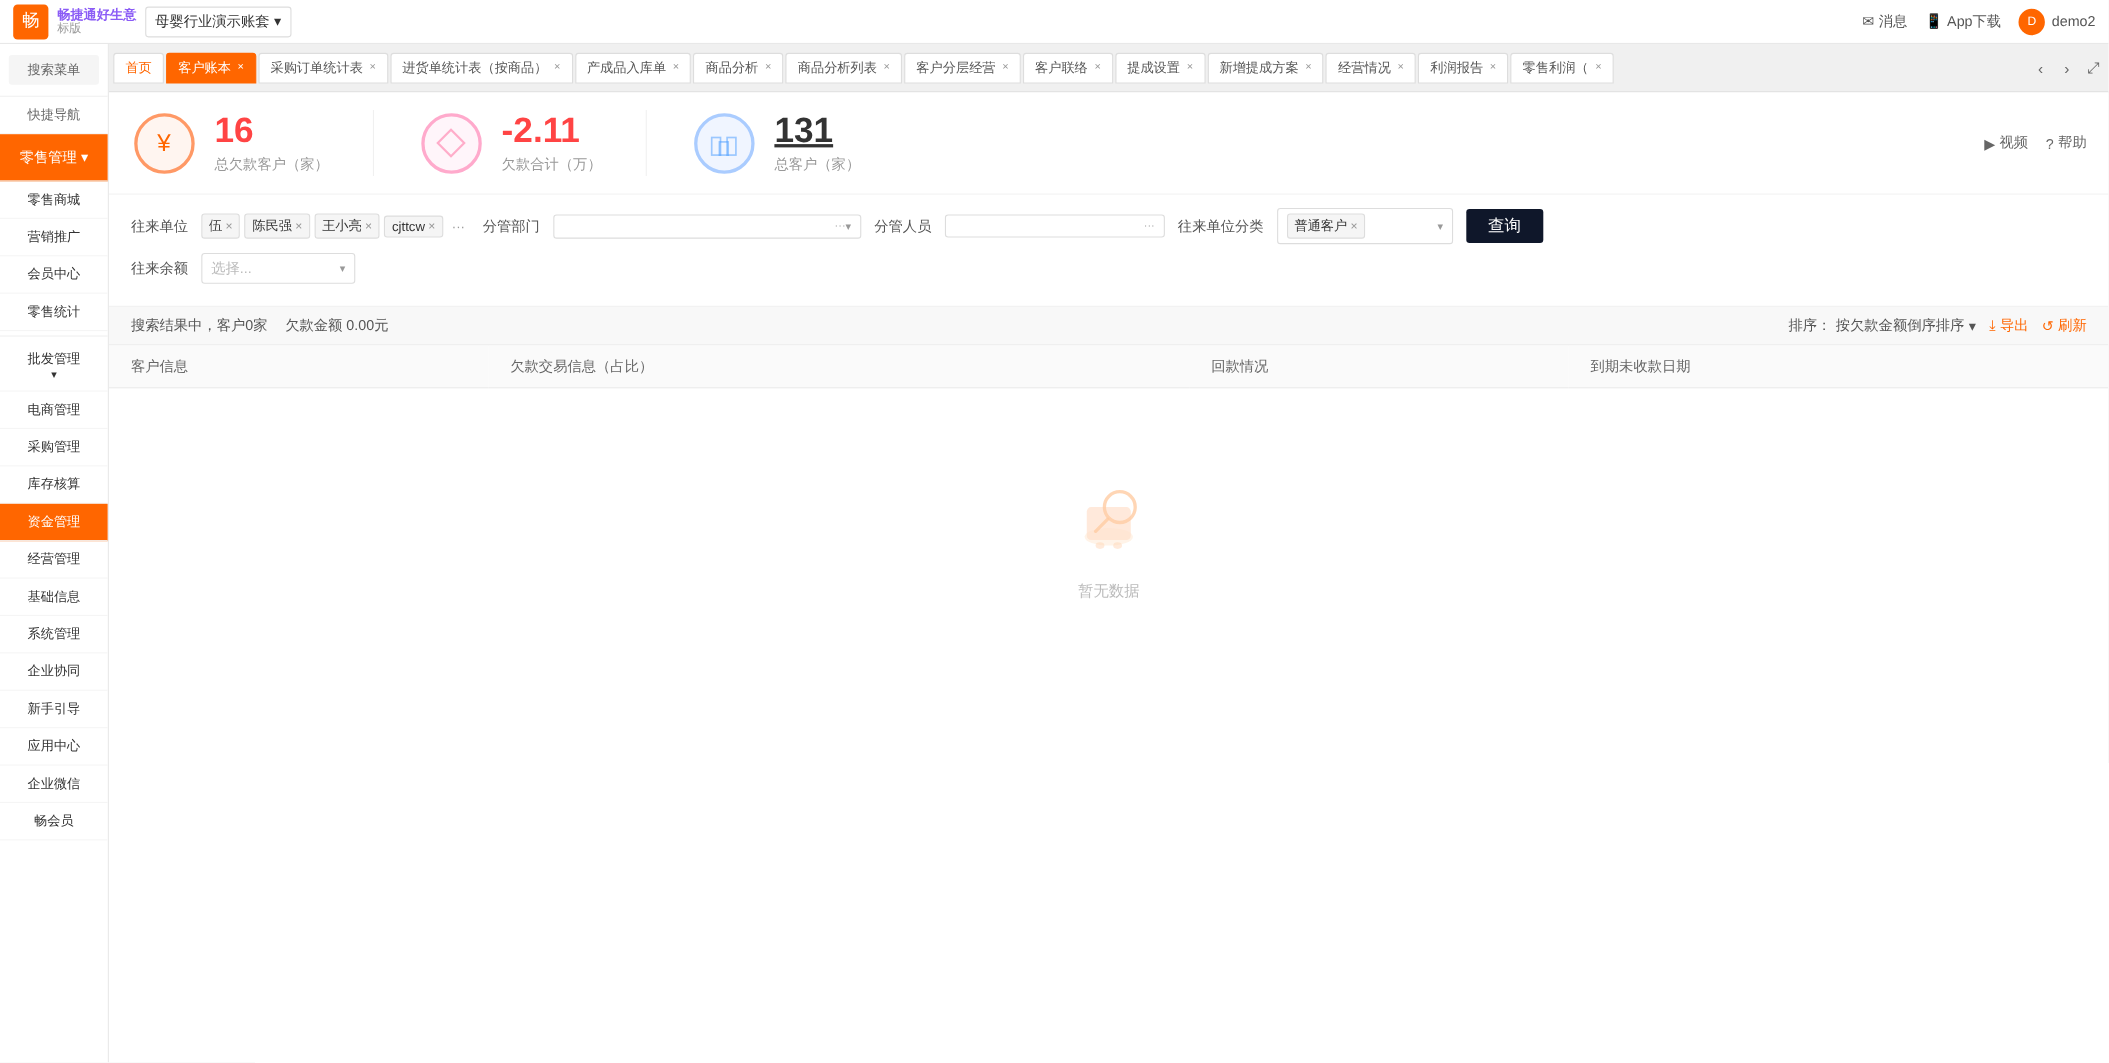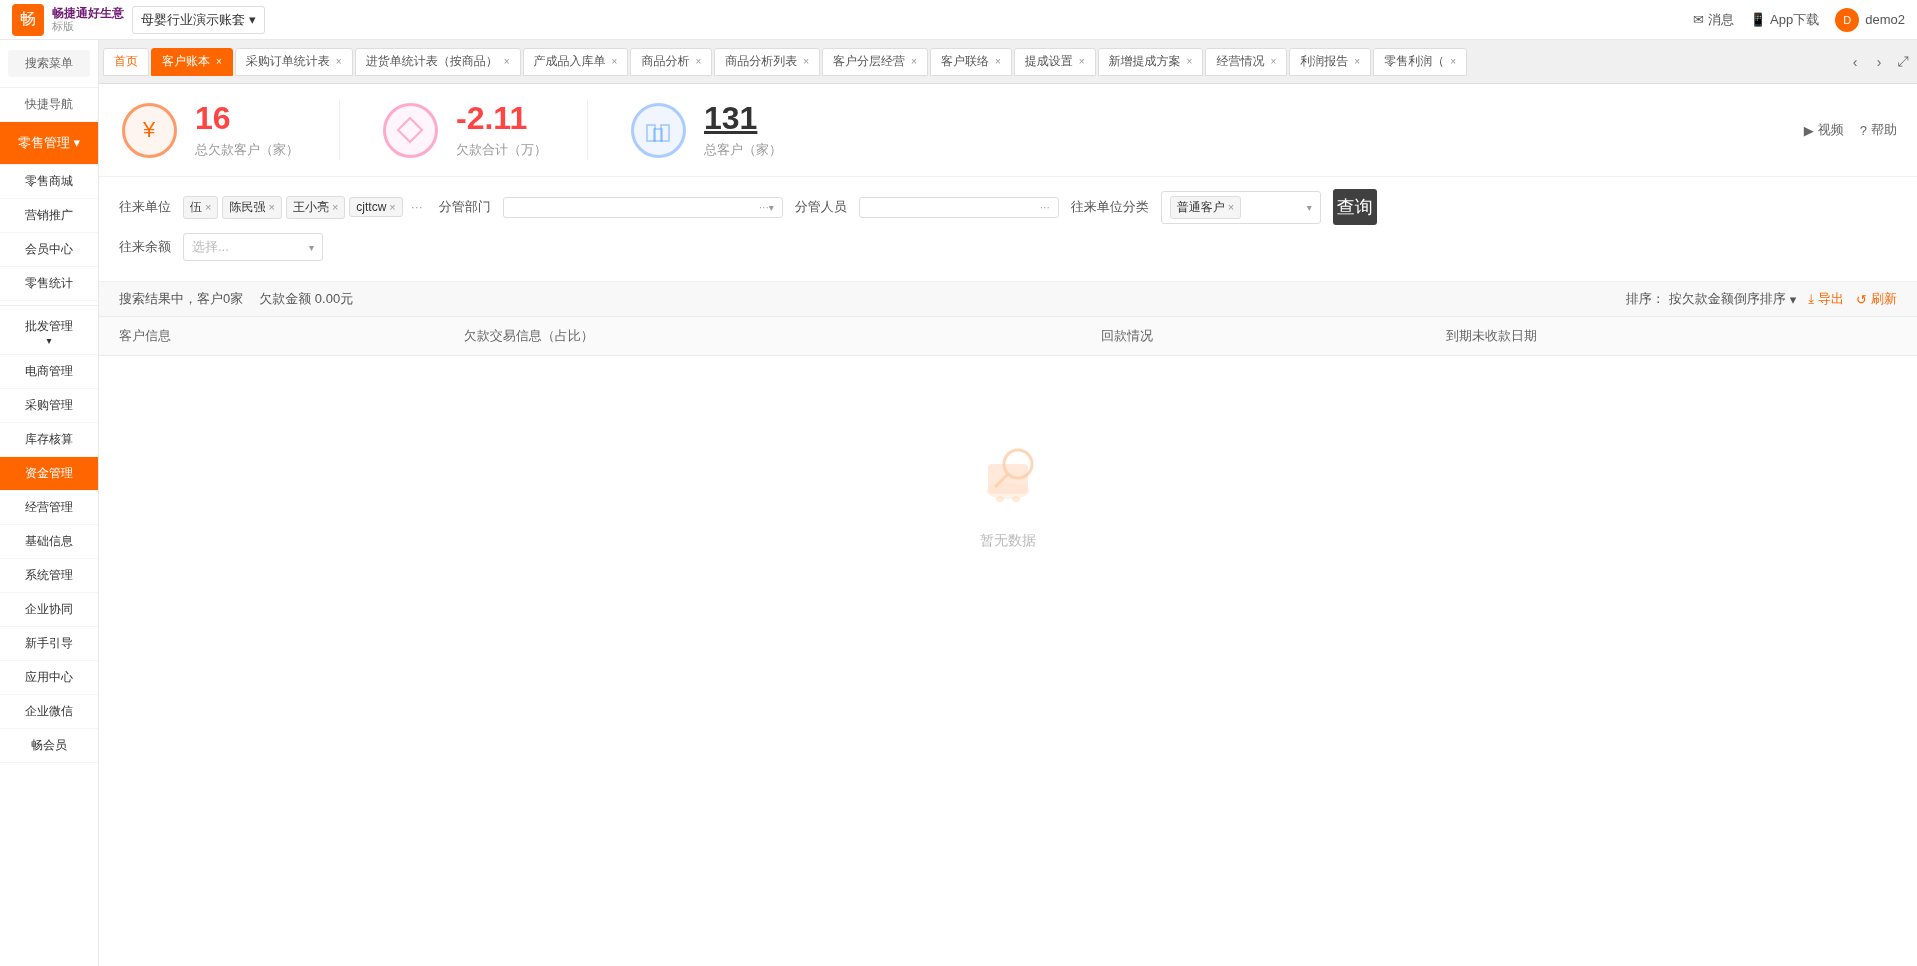--- a/index.html
+++ b/index.html
@@ -84,32 +84,32 @@
     .empty-state { display: flex; flex-direction: column; align-items: center; justify-content: center; padding: 80px 20px; }
     .empty-icon { width: 80px; height: 80px; margin-bottom: 16px; opacity: 0.6; }
     .empty-text { font-size: 14px; color: #bbb; }
 
     
     .circle-orange { border-color: #ff9966; color: #ff6600; background: #fff5f0; }
     .circle-pink { border-color: #ffaacc; color: #ff6699; background: #fff5fa; }
     .circle-blue { border-color: #aaccff; color: #4499ff; background: #f0f5ff; }
 
     .filter-tag-close { cursor: pointer; }
-    .query-btn { background: #404040; color: white; border: none; border-radius: 3px; padding: 6px 4px; font-size: 18px; cursor: pointer; }
+    .query-btn { background: #0f172a; color: white; border: none; border-radius: 3px; padding: 6px 20px; font-size: 15px; cursor: pointer; }
   </style>
 </head>
 <body>
 
 <div class="app-wrapper">
 
   <div class="top-bar">
     <div class="logo-area">
       <div class="logo-icon">畅</div>
       <div style="display:flex;flex-direction:column;line-height:1.2;">
-        <span style="font-size:12px;font-weight:bold;color:#701a75;">畅捷通好生意</span>
+        <span style="font-size:12px;font-weight:bold;color:#8b5cf6;">畅捷通好生意</span>
         <span style="font-size:11px;color:#999;">标版</span>
       </div>
       <div class="store-selector">
         <span>母婴行业演示账套</span>
         <span>▾</span>
       </div>
     </div>
     <div class="top-bar-right">
       <span>
         <span>✉</span>

